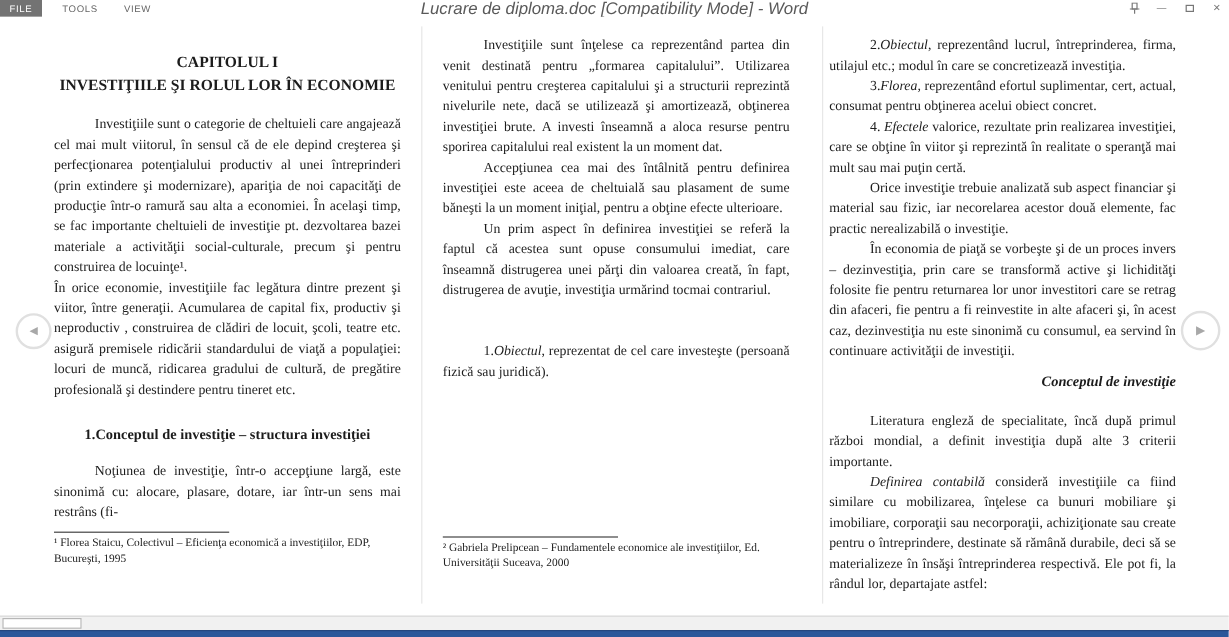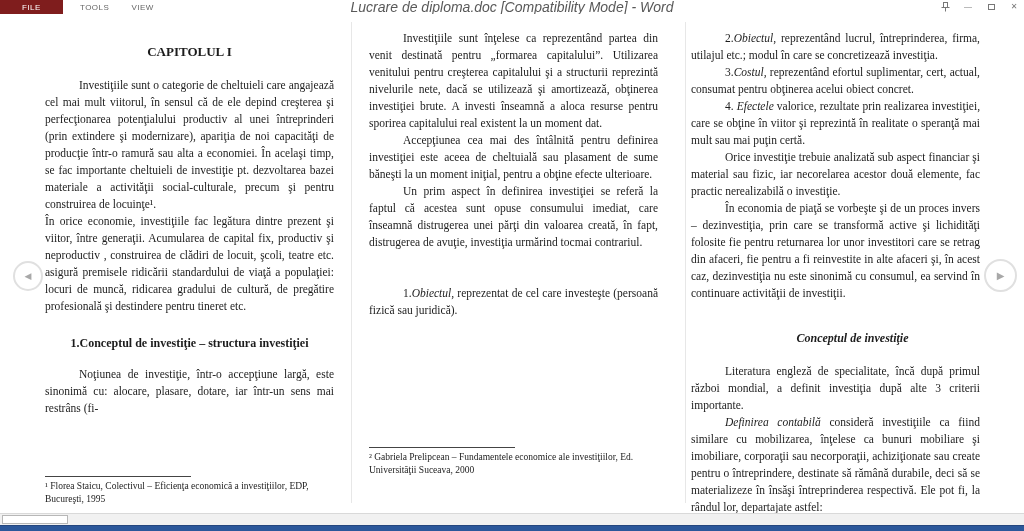--- a/index.html
+++ b/index.html
@@ -6,21 +6,21 @@
   html,body { width:1024px; height:531px; overflow:hidden; background:#fff;
               font-family:"Liberation Serif", serif; }
   .app { position:relative; width:1024px; height:531px; background:#fff; }
 
   
   .titlebar { position:absolute; top:0; left:0; width:1024px; height:14px;
               background:#fff; font-family:"Liberation Sans", sans-serif; }
   .tabs { position:absolute; left:0; top:0; height:14px; display:flex; align-items:stretch; }
   .tab { font-size:8px; letter-spacing:.5px; color:#666; display:flex; align-items:center;
          padding:0 11px; cursor:default; }
-  .tab.file { background:#7f1d1d; color:#fff; padding:0 22px; margin-right:6px; }
+  .tab.file { background:#737373; color:#fff; padding:0 8px; margin-right:6px; }
   .win-title { position:absolute; left:0; right:0; top:0; height:14px; text-align:center;
                font-size:14px; color:#595959; line-height:14px; pointer-events:none;font-style:italic; }
   .controls { position:absolute; right:4px; top:0; height:14px; display:flex; gap:11px;
               align-items:center; }
   .ctl { width:12px; height:12px; display:flex; align-items:center; justify-content:center;
          color:#777; font-size:8px; line-height:1; }
   .ctl svg { display:block; }
   .restore-box { width:7px; height:6px; border:1px solid #777; }
 
   
@@ -30,29 +30,29 @@
 
   .col { position:absolute; top:0; height:499px; width:289px; color:#1c1c1c;
          font-size:11.5px; line-height:17px; text-align:justify; }
   .col1 { left:45px; padding-top:28px; }
   .col2 { left:369px; padding-top:16px; }
   .col3 { left:691px; padding-top:16px; }
 
   .chapter-h { text-align:center; font-weight:bold; font-size:13px; line-height:19px; }
   .section-h { text-align:center; font-weight:bold; font-size:12px;
                margin:20px 0 14px 0; }
-  .sub-h { text-align:center; font-weight:bold; font-style:italic; font-size:12px;
-           margin:28px 0 16px 0; padding-left:34px; }
+  .sub-h { text-align:right; font-weight:bold; font-style:italic; font-size:12px;
+           margin:8px 0 16px 0; padding-left:34px; }
   p.body { margin:0; }
   p.indent { text-indent:34px; }
   p.sp { margin-top:12px; }
   .gap { height:34px; }
 
   .footnote { position:absolute; left:0; width:100%; background:#fff; text-align:left; }
-  .fn1 { top:429px;margin-top:33px; } .fn2 { top:433px; }
+  .fn1 { top:429px; } .fn2 { top:433px; }
   .fnrule { width:146px; border-top:1px solid #444; margin-bottom:3px; }
   .footnote p { font-size:9.5px; line-height:13px; color:#222; text-align:left; }
 
   
   .navbtn { position:absolute; border-radius:50%; background:#fff; border:2px solid #e0e0e0;
             display:flex; align-items:center; justify-content:center; color:#a8a8a8;
             cursor:pointer; font-family:"DejaVu Sans", sans-serif; }
   .nav-left  { left:13px;  top:247px; width:30px; height:30px; font-size:9px; }
   .nav-right { left:984px; top:245px; width:33px; height:33px; font-size:10px; }
 
@@ -93,20 +93,21 @@
       <span class="ctl">✕</span>
     </div>
   </header>
 
   <main class="doc">
     <div class="colsep sep1"></div>
     <div class="colsep sep2"></div>
 
     <section class="col col1">
       <h1 class="chapter-h">CAPITOLUL I</h1>
+      <h1 class="chapter-h">INVESTIŢIILE ŞI ROLUL LOR ÎN ECONOMIE</h1>
       <p class="body indent sp" style="margin-top:16px">Investiţiile sunt o categorie de cheltuieli care angajează cel mai mult viitorul, în sensul că de ele depind creşterea şi perfecţionarea potenţialului productiv al unei întreprinderi (prin extindere şi modernizare), apariţia de noi capacităţi de producţie într-o ramură sau alta a economiei. În acelaşi timp, se fac importante cheltuieli de investiţie pt. dezvoltarea bazei materiale a activităţii social-culturale, precum şi pentru construirea de locuinţe¹.</p>
       <p class="body">În orice economie, investiţiile fac legătura dintre prezent şi viitor, între generaţii. Acumularea de capital fix, productiv şi neproductiv , construirea de clădiri de locuit, şcoli, teatre etc. asigură premisele ridicării standardului de viaţă a populaţiei: locuri de muncă, ridicarea gradului de cultură, de pregătire profesională şi destindere pentru tineret etc.</p>
       <h2 class="section-h">1.Conceptul de investiţie – structura investiţiei</h2>
       <p class="body indent">Noţiunea de investiţie, într-o accepţiune largă, este sinonimă cu: alocare, plasare, dotare, iar într-un sens mai restrâns (fi-</p>
       <div class="footnote fn1">
         <div class="fnrule"></div>
         <p>¹ Florea Staicu, Colectivul – Eficienţa economică a investiţiilor, EDP, Bucureşti, 1995</p>
       </div>
     </section>
 
@@ -117,21 +118,21 @@
       <div class="gap"></div>
       <p class="body indent"><span>1.</span><i>Obiectul</i><span>, reprezentat de cel care investeşte (persoană fizică sau juridică).</span></p>
       <div class="footnote fn2">
         <div class="fnrule"></div>
         <p>² Gabriela Prelipcean – Fundamentele economice ale investiţiilor, Ed. Universităţii Suceava, 2000</p>
       </div>
     </section>
 
     <section class="col col3">
       <p class="body indent"><span>2.</span><i>Obiectul</i><span>, reprezentând lucrul, întreprinderea, firma, utilajul etc.; modul în care se concretizează investiţia.</span></p>
-      <p class="body indent"><span>3.</span><i>Costul,</i><span> reprezentând efortul suplimentar, cert, actual, consumat pentru obţinerea acelui obiect concret.</span></p>
+      <p class="body indent"><span>3.</span><i>Florea,</i><span> reprezentând efortul suplimentar, cert, actual, consumat pentru obţinerea acelui obiect concret.</span></p>
       <p class="body indent"><span>4. </span><i>Efectele</i><span> valorice, rezultate prin realizarea investiţiei, care se obţine în viitor şi reprezintă în realitate o speranţă mai mult sau mai puţin certă.</span></p>
       <p class="body indent">Orice investiţie trebuie analizată sub aspect financiar şi material sau fizic, iar necorelarea acestor două elemente, fac practic nerealizabilă o investiţie.</p>
       <p class="body indent">În economia de piaţă se vorbeşte şi de un proces invers – dezinvestiţia, prin care se transformă active şi lichidităţi folosite fie pentru returnarea lor unor investitori care se retrag din afaceri, fie pentru a fi reinvestite in alte afaceri şi, în acest caz, dezinvestiţia nu este sinonimă cu consumul, ea servind în continuare activităţii de investiţii.</p>
       <h3 class="sub-h">Conceptul de investiţie</h3>
       <p class="body indent">Literatura engleză de specialitate, încă după primul război mondial, a definit investiţia după alte 3 criterii importante.</p>
       <p class="body indent"><i>Definirea contabilă</i><span> consideră investiţiile ca fiind similare cu mobilizarea, înţelese ca bunuri mobiliare şi imobiliare, corporaţii sau necorporaţii, achiziţionate sau create pentru o întreprindere, destinate să rămână durabile, deci să se materializeze în însăşi întreprinderea respectivă. Ele pot fi, la rândul lor, departajate astfel:</span></p>
     </section>
 
     <button class="navbtn nav-left">
       <span>◀</span>

